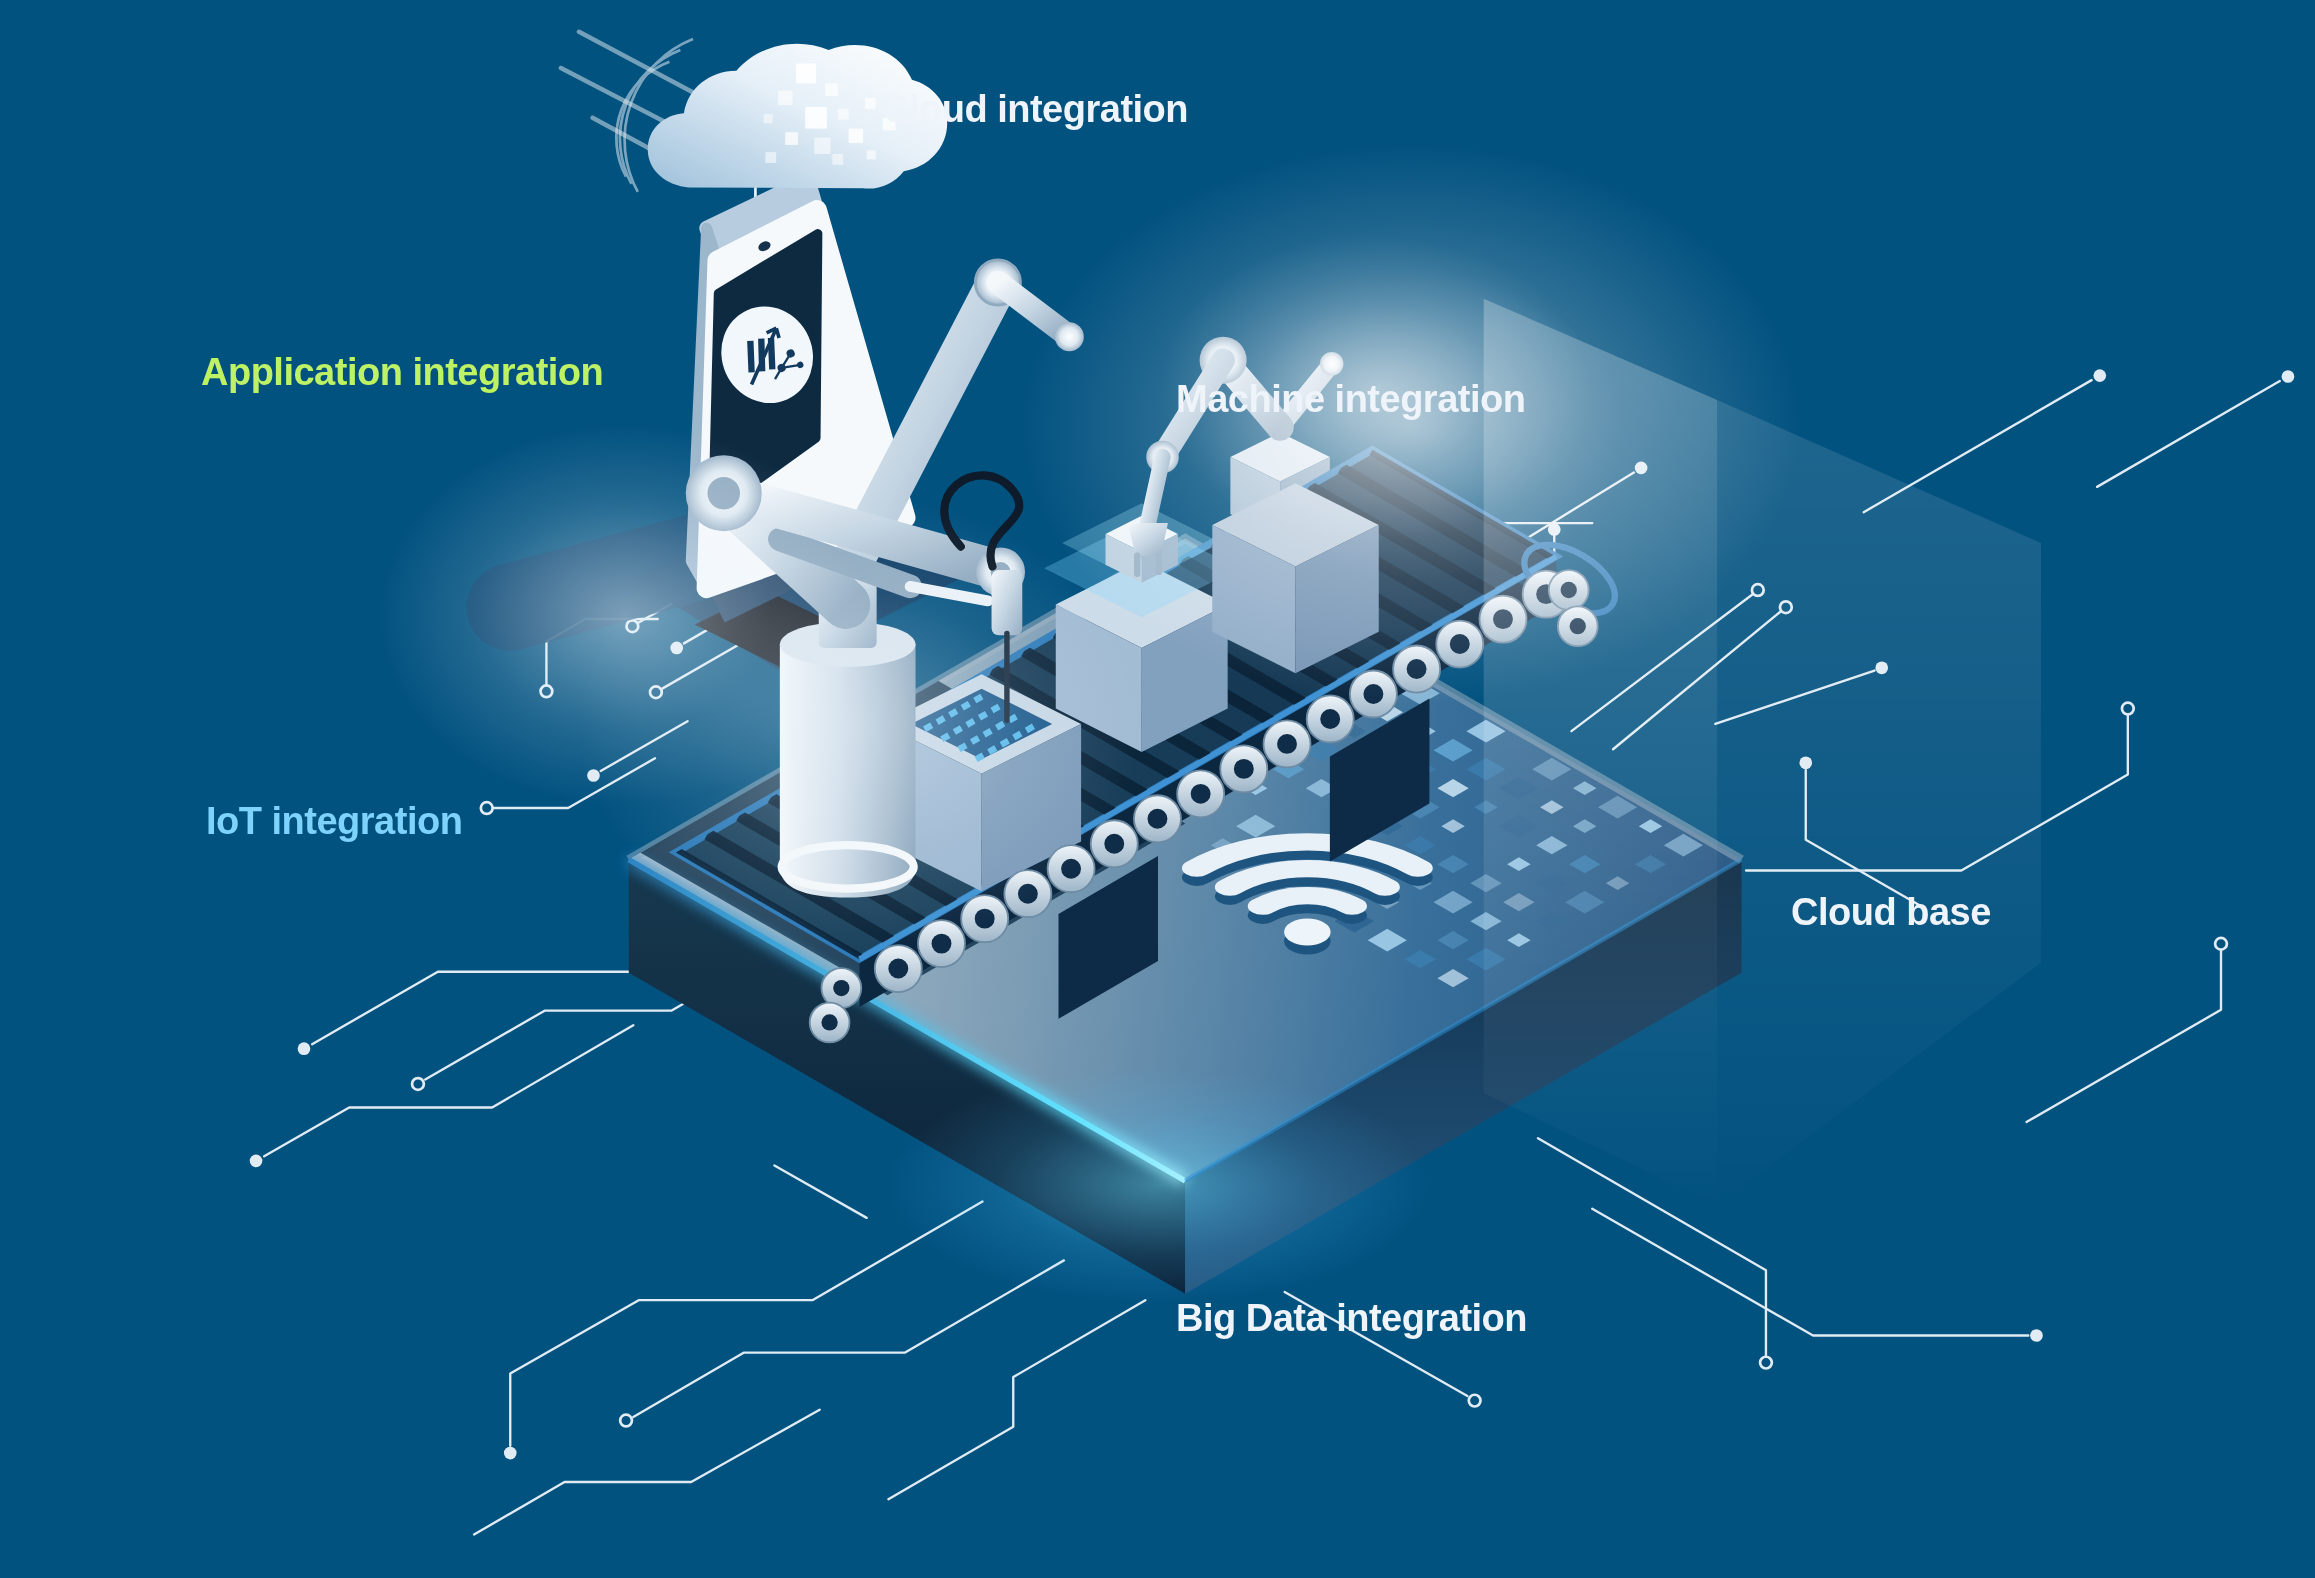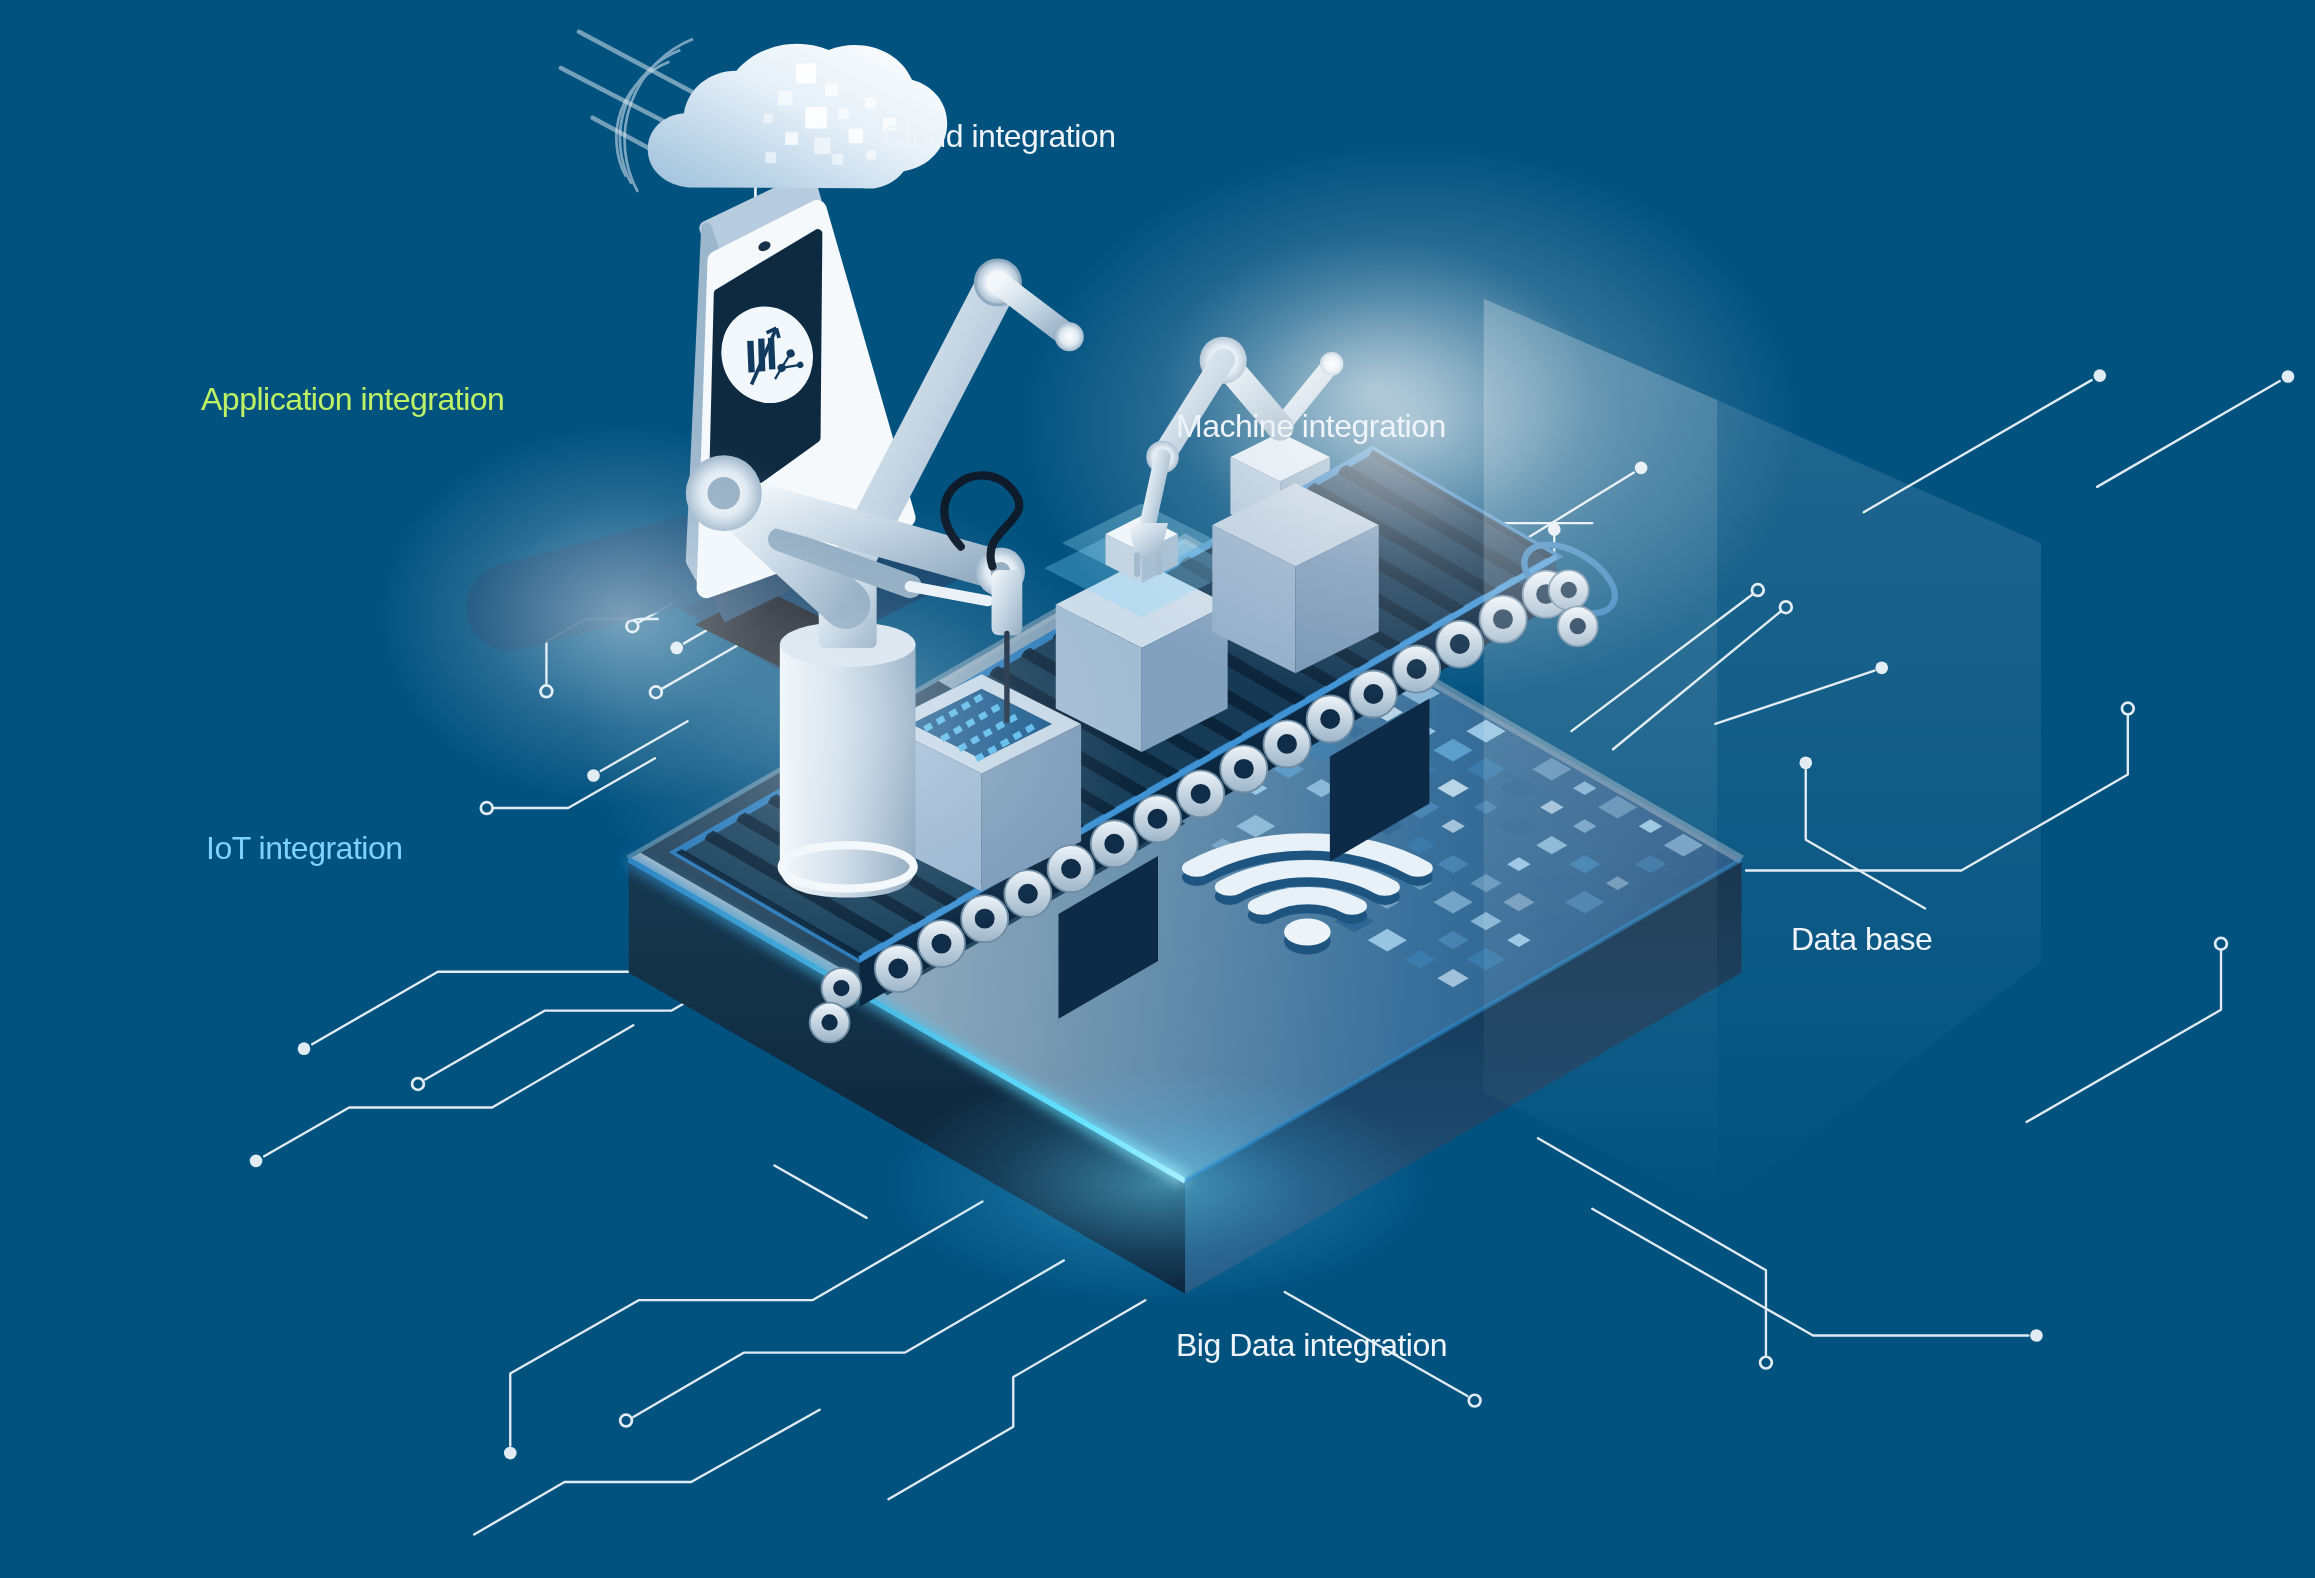--- a/index.html
+++ b/index.html
@@ -1,19 +1,19 @@
 <!DOCTYPE html>
 <html style="font-size:14.5px"><head>
 <meta charset="utf-8">
 <style>
   html,body{margin:0;padding:0;}
   body{width:2316px;height:1579px;overflow:hidden;background:#025280;font-family:"Liberation Sans",sans-serif;}
   #stage{position:relative;width:2316px;height:1579px;}
   #stage svg{position:absolute;left:0;top:0;}
-  .lbl{position:absolute;color:#eef4f9;font-size:32px;letter-spacing:-0.5px;white-space:nowrap;line-height:1;font-weight:400;margin-top:30px;}
+  .lbl{position:absolute;color:#eef4f9;font-size:38px;letter-spacing:-0.5px;white-space:nowrap;line-height:1;font-weight:700;}
 </style>
 </head>
 <body style="background: rgb(2, 82, 128);">
 
 <div id="stage">
 
 <svg width="2316" height="1579" viewBox="0 0 2560 1745">
 <defs>
   <linearGradient id="pfT" gradientUnits="userSpaceOnUse" x1="740" y1="860" x2="1930" y2="1000">
     <stop offset="0" stop-color="#b2c2ce"></stop>
@@ -461,17 +461,17 @@
           <rect x="846" y="168" width="12" height="12" opacity="0.55"></rect>
   </g>
 </g>
 
 </svg>
 
 <div class="lbl" style="left: 882px; top: 90px; color: rgb(238, 244, 249);">Cloud integration</div>
 <div class="lbl" style="left: 201px; top: 353px; color: #bef264;">Application integration</div>
 <div class="lbl" style="left: 1176px; top: 380px; color: rgb(238, 244, 249);">Machine integration</div>
 <div class="lbl" style="left: 206px; top: 802px; color: #7dd3fc;">IoT integration</div>
-<div class="lbl" style="left: 1791px; top: 893px; color: rgb(238, 244, 249);">Data base</div>
+<div class="lbl" style="left: 1791px; top: 893px; color: rgb(238, 244, 249);">Cloud base</div>
 <div class="lbl" style="left: 1176px; top: 1299px; color: rgb(238, 244, 249); text-align: center;">Big Data integration</div>
 
 </div>
 
 
 </body></html>

